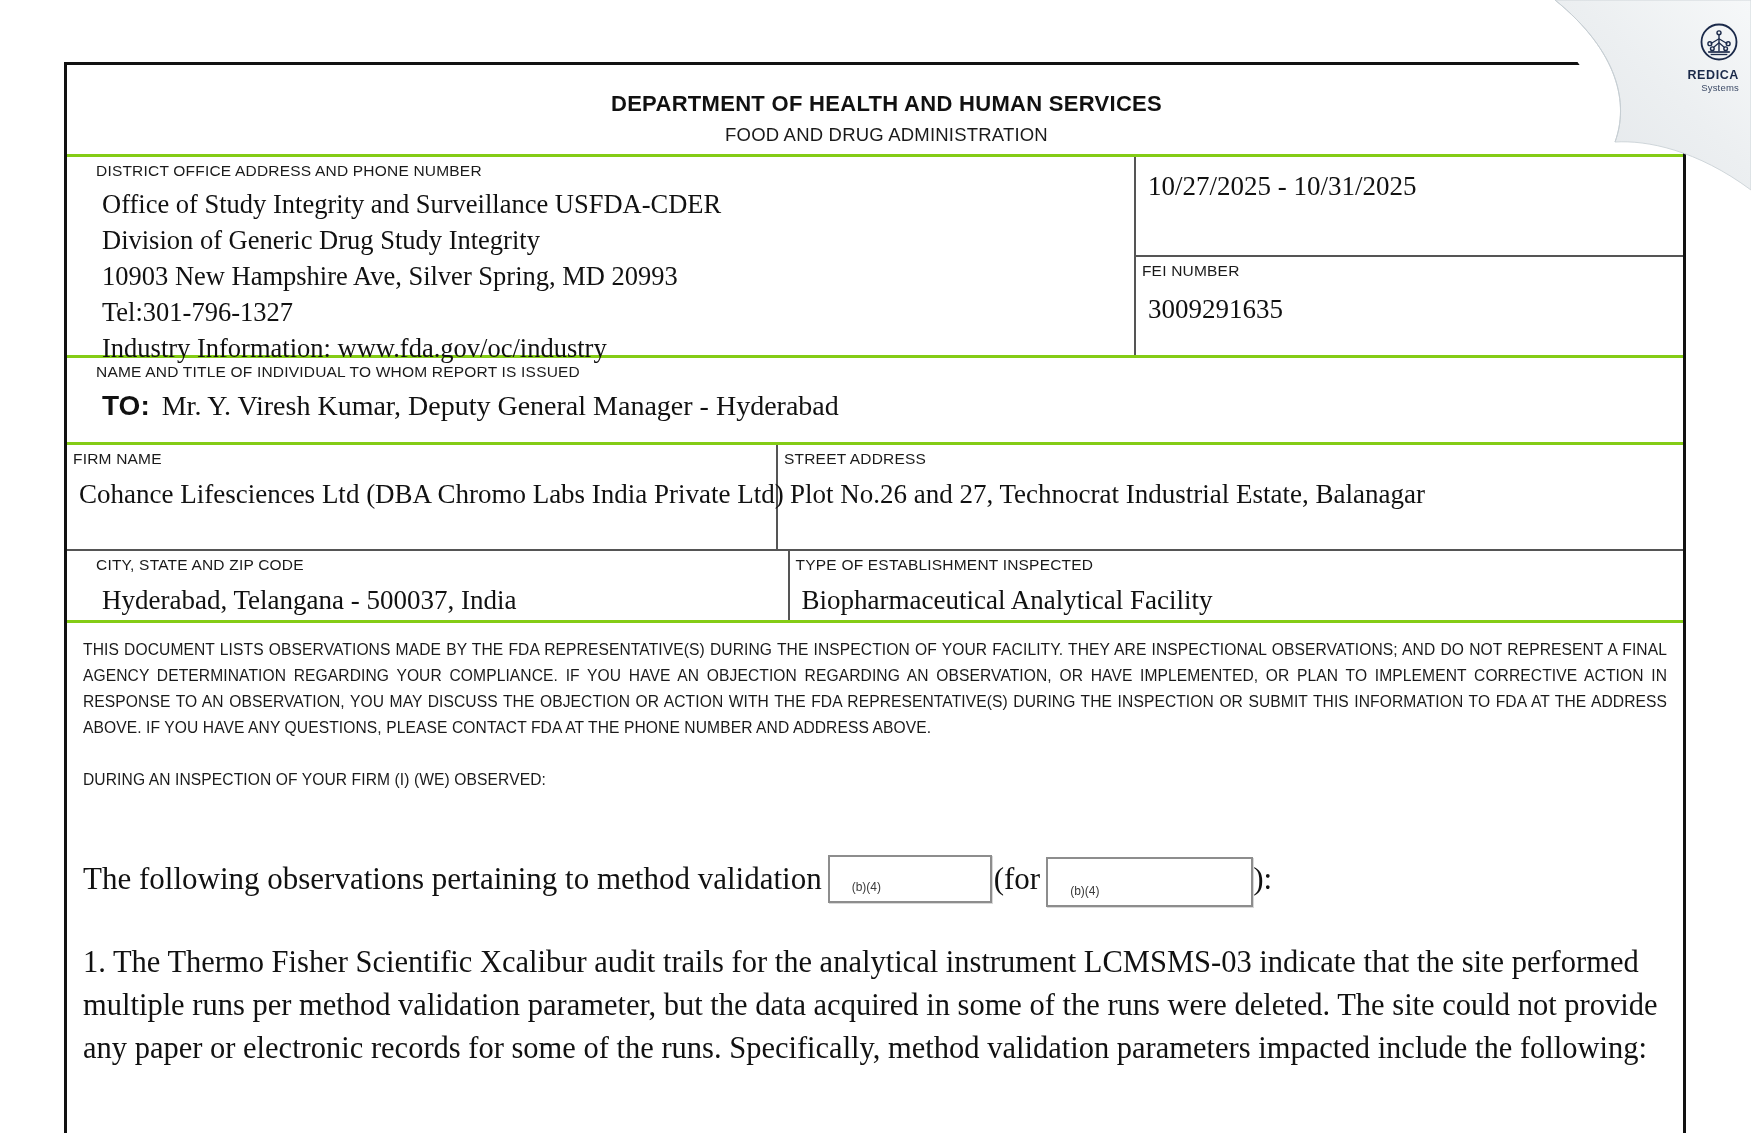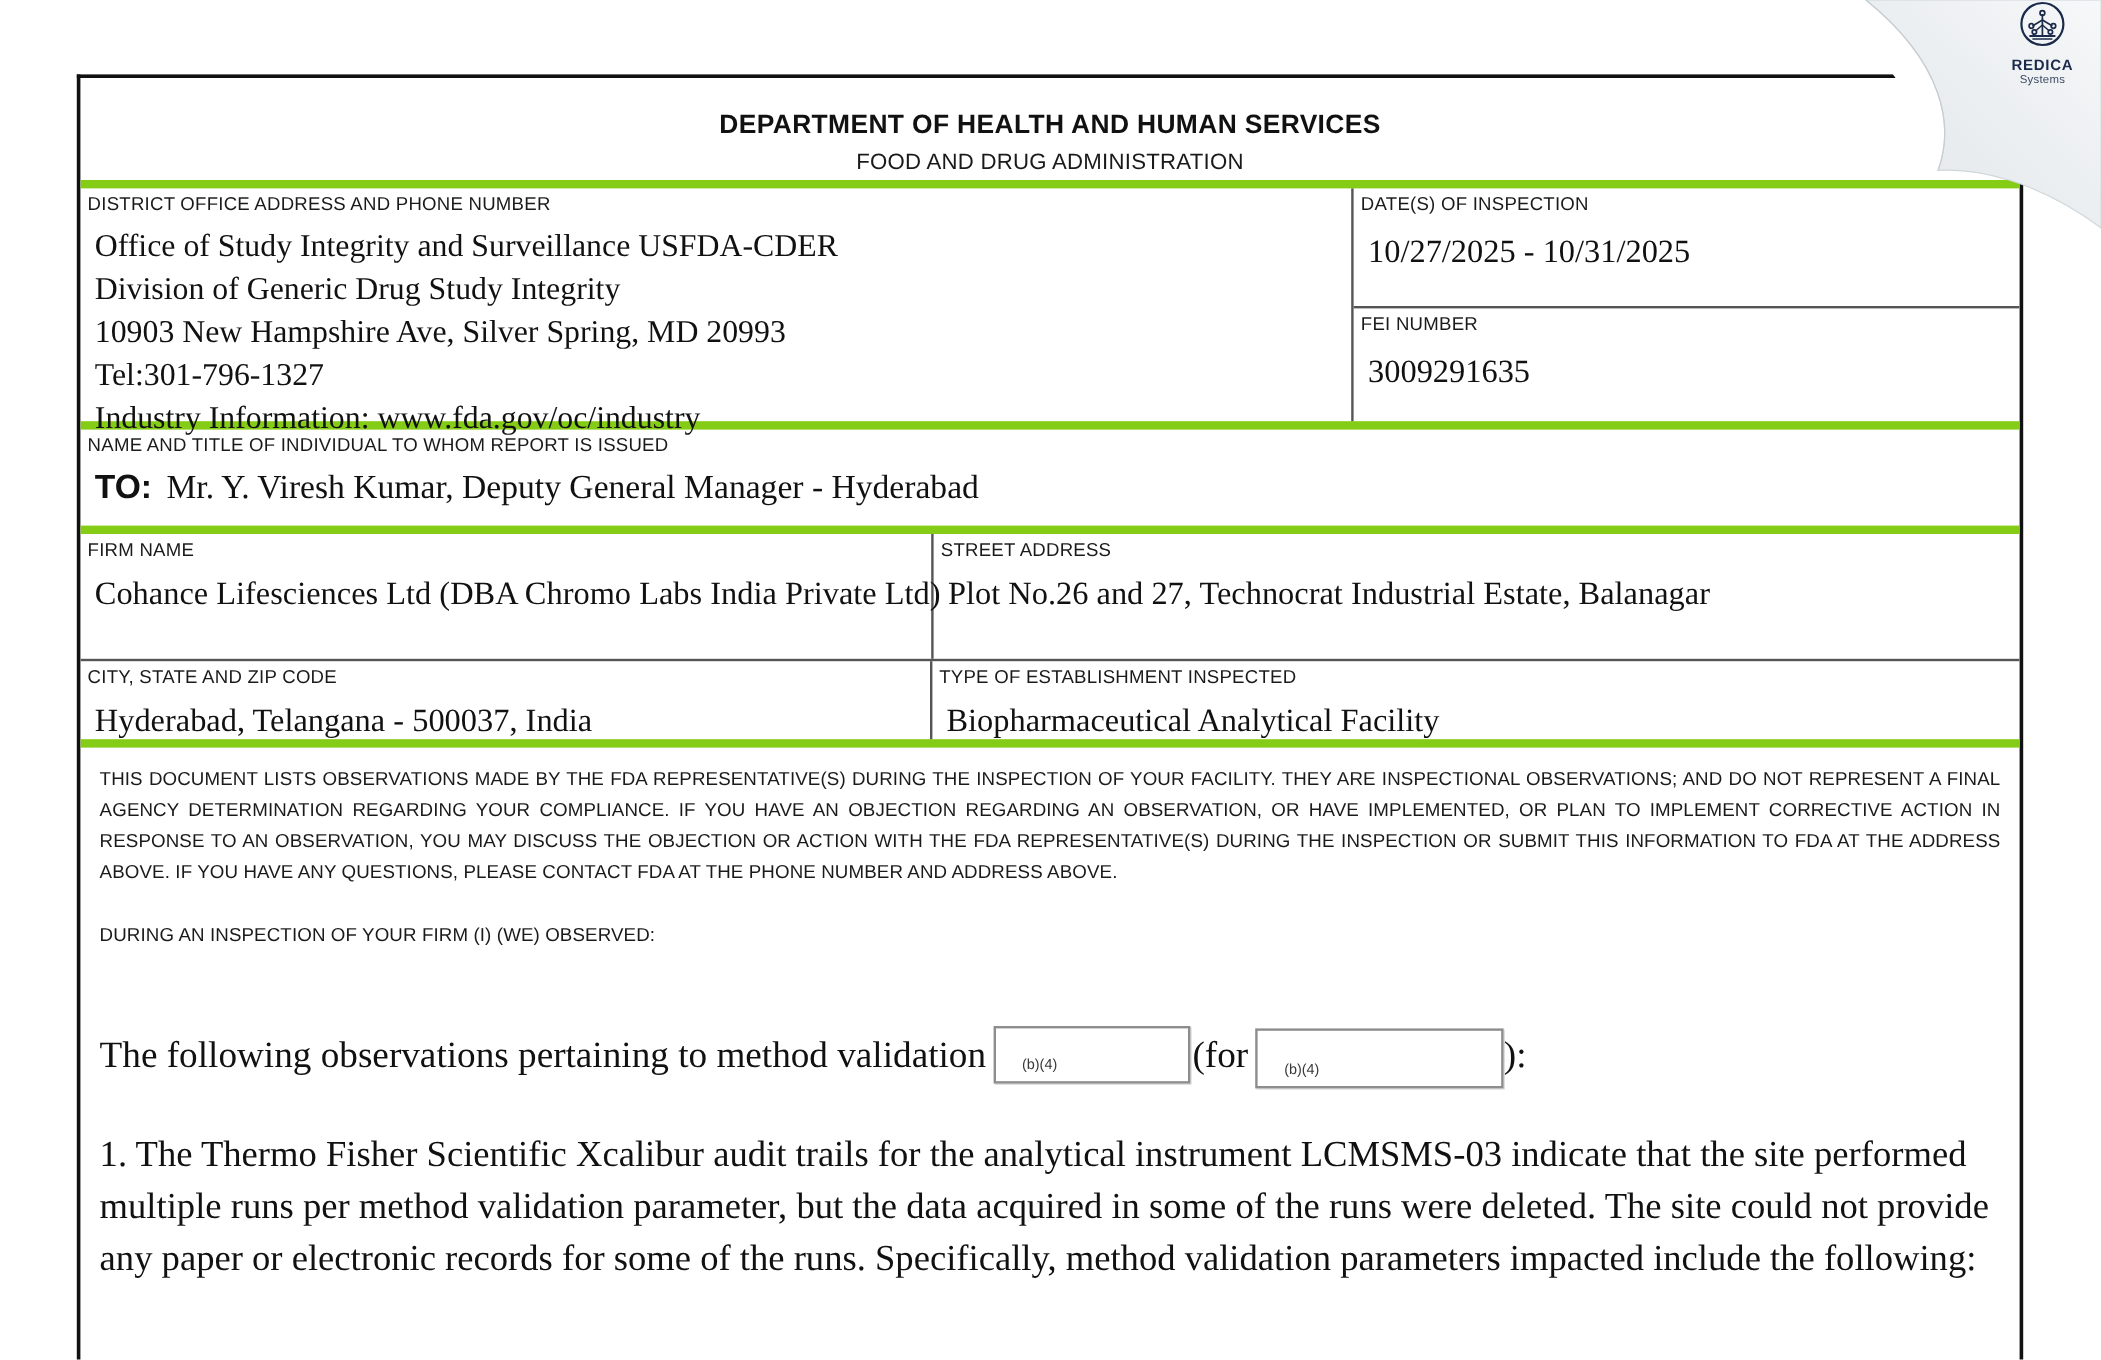--- a/index.html
+++ b/index.html
@@ -28,21 +28,21 @@
     height: 1080px;
     background: #ffffff;
     border: 3px solid #111111;
     border-bottom: none;
     overflow: hidden;
   }
 
   .row { display: flex; width: 100%; }
   .cell { position: relative; }
 
-  .hr-thick { border-bottom: 7px solid #84cc16; }
+  .hr-thick { border-bottom: 3px solid #84cc16; padding-left: 23px; }
   .hr-thin  { border-bottom: 2px solid #555555; }
   .vr-thin  { border-right: 2px solid #555555; }
 
   
   .flabel {
     font-family: "Liberation Sans", sans-serif;
     font-size: 15.5px;
     letter-spacing: .2px;
     color: #1a1a1a;
     padding: 5px 0 0 6px;
@@ -187,23 +187,23 @@
     position: absolute;
     right: 0;
     top: 0;
     width: 254px;
     height: 192px;
     pointer-events: none;
   }
   #redica-logo {
     position: absolute;
     right: 12px;
-    top: 0;
+    top: 22px;
     width: 74px;
-    text-align: center;
+    text-align: right;
     color: #1b2a4a;
   }
   #redica-logo .mark {
     width: 40px; height: 40px;
     margin: 0 auto;
   }
   #redica-logo .brand {
     font-family: "Liberation Sans", sans-serif;
     font-weight: bold;
     font-size: 12.5px;
@@ -236,21 +236,20 @@
         <div class="addr-lines">
           <div>Office of Study Integrity and Surveillance USFDA-CDER</div>
           <div>Division of Generic Drug Study Integrity</div>
           <div>10903 New Hampshire Ave, Silver Spring, MD 20993</div>
           <div>Tel:301-796-1327</div>
           <div>Industry Information: www.fda.gov/oc/industry</div>
         </div>
       </div>
       <div class="cell addr-right">
         <div class="date-cell hr-thin">
-          <div class="flabel">DATE(S) OF INSPECTION</div>
           <div class="fvalue">10/27/2025 - 10/31/2025</div>
         </div>
         <div class="fei-cell">
           <div class="flabel">FEI NUMBER</div>
           <div class="fvalue">3009291635</div>
         </div>
       </div>
     </div>
 
     <div class="to-row hr-thick">

